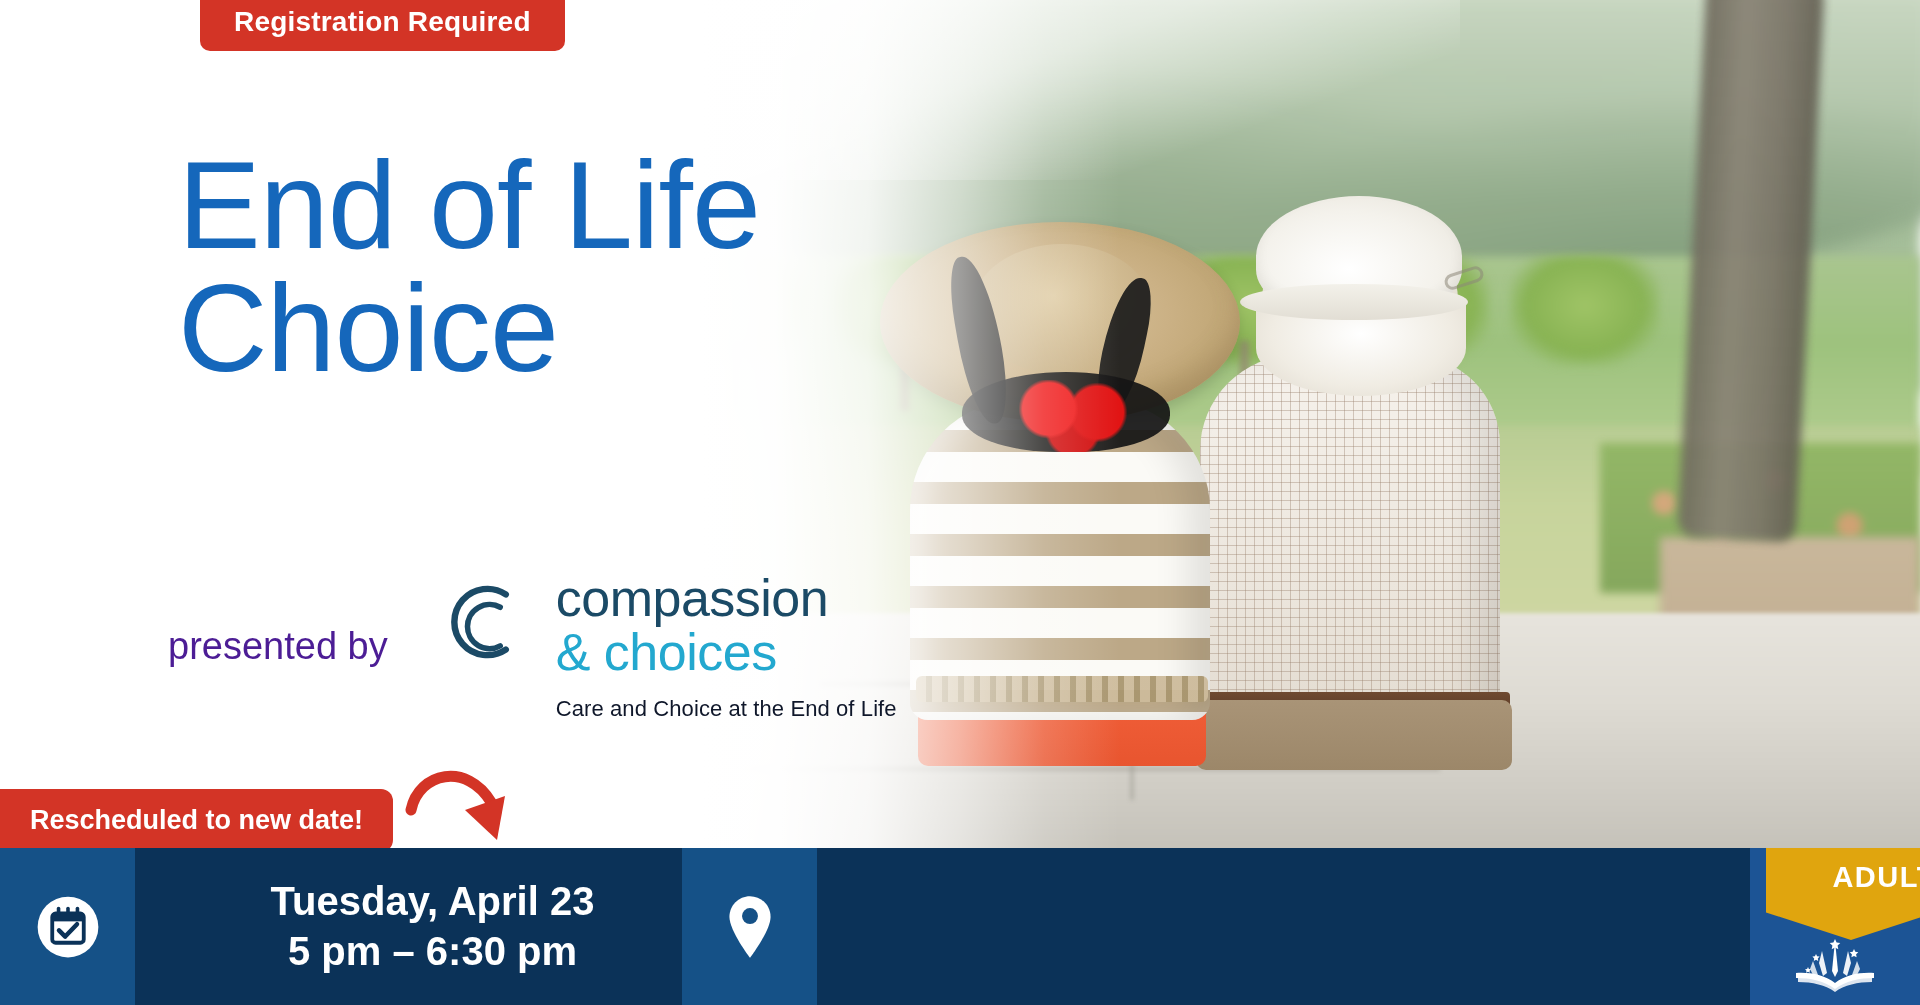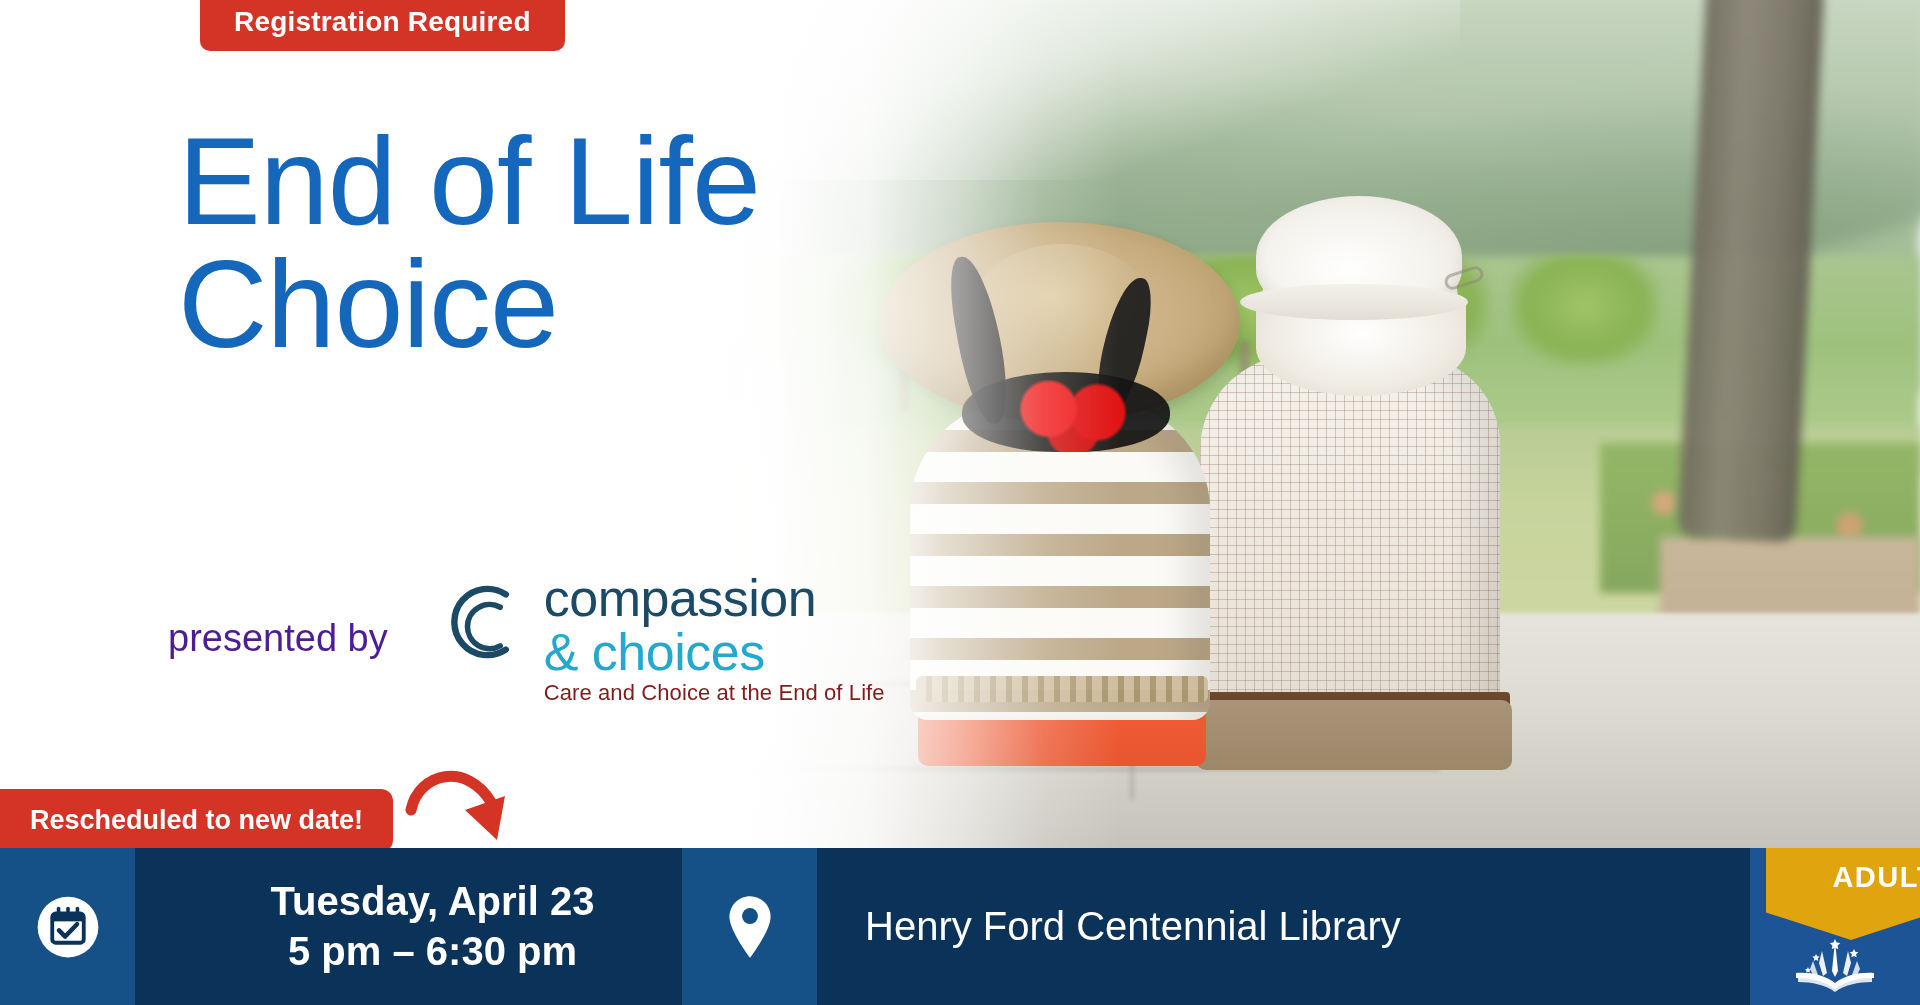--- a/index.html
+++ b/index.html
@@ -254,21 +254,21 @@
     background:#d33426;
     color:#ffffff;
     font-size:28px; font-weight:bold;
     letter-spacing:.2px;
     padding:26px 34px 13px 34px;
     border-radius:0 0 10px 10px;
     z-index:6;
   }
 
   .title {
-    position:absolute; left:178px; top:120px;
+    position:absolute; left:178px; top:144px;
     width:760px;
     color:#1567bb;
     font-size:124px;
     line-height:.99;
     font-weight:400;
     letter-spacing:-1px;
     z-index:5;
   }
 
   .presented-row {
@@ -276,36 +276,36 @@
     display:flex; align-items:center; gap:46px;
     z-index:5;
   }
   .presented-by {
     color:#4c1d95;
     font-size:38px;
     font-weight:400;
     white-space:nowrap;
   }
   
-  .cc-logo { display:flex; align-items:flex-start; gap:18px; }
+  .cc-logo { display:flex; align-items:flex-start; gap:30px; }
   .cc-mark {
     width:92px; height:92px;
     position:relative;
     flex:0 0 auto;
     margin-top:4px;
   }
   .cc-words { display:flex; flex-direction:column; line-height:1; }
   .cc-compassion {
     color:#1b4a66; font-size:52px; font-weight:400; letter-spacing:-.5px;
   }
   .cc-choices {
     color:#23a8cf; font-size:52px; font-weight:400; letter-spacing:-.5px; margin-top:2px;
   }
   .cc-tag {
-    color:#7f1d1d; font-size:22px; font-weight:400; margin-top:4px; letter-spacing:.1px;
+    color:#0f172a; font-size:22px; font-weight:400; margin-top:20px; letter-spacing:.1px;
   }
 
   .resched-wrap {
     position:absolute; left:0; top:780px; z-index:6;
     display:flex; align-items:center;
   }
   .resched-badge {
     background:#d33426; color:#ffffff;
     font-size:27px; font-weight:bold;
     padding:16px 30px 16px 30px;
@@ -470,21 +470,20 @@
     </div>
 
     <div class="icon-cell">
       <svg width="56" height="72" viewBox="0 0 40 56" aria-hidden="true">
         <path d="M20 4 C11.2 4 4 11.2 4 20 C4 31 20 52 20 52 C20 52 36 31 36 20 C36 11.2 28.8 4 20 4 Z" fill="#ffffff"></path>
         <circle cx="20" cy="19.5" r="6.2" fill="#155187"></circle>
       </svg>
     </div>
 
     <div class="info-cell loc-cell">
-      <span class="loc-line">Henry Ford Centennial Library</span>
     </div>
 
     <div class="adult-badge">
       <div class="adult-top">
         <span class="adult-text">ADULT</span>
       </div>
       <span class="lib-logo">
         <svg width="110" height="60" viewBox="0 0 110 60" aria-hidden="true">
           <g fill="#ffffff">
             <path d="M55 46 C45 38 30 35 16 36 L16 41 C30 41 45 44 55 52 Z"></path>

